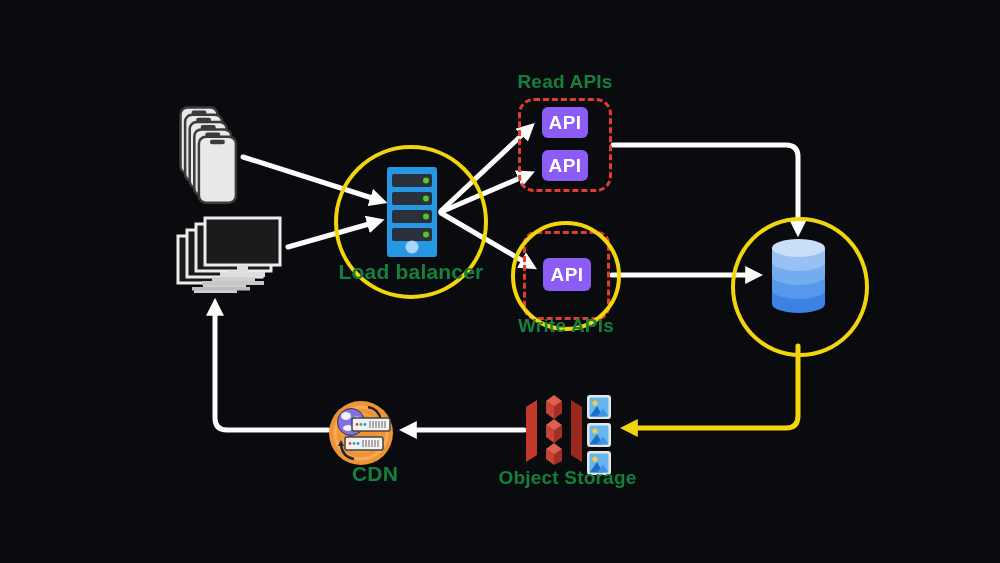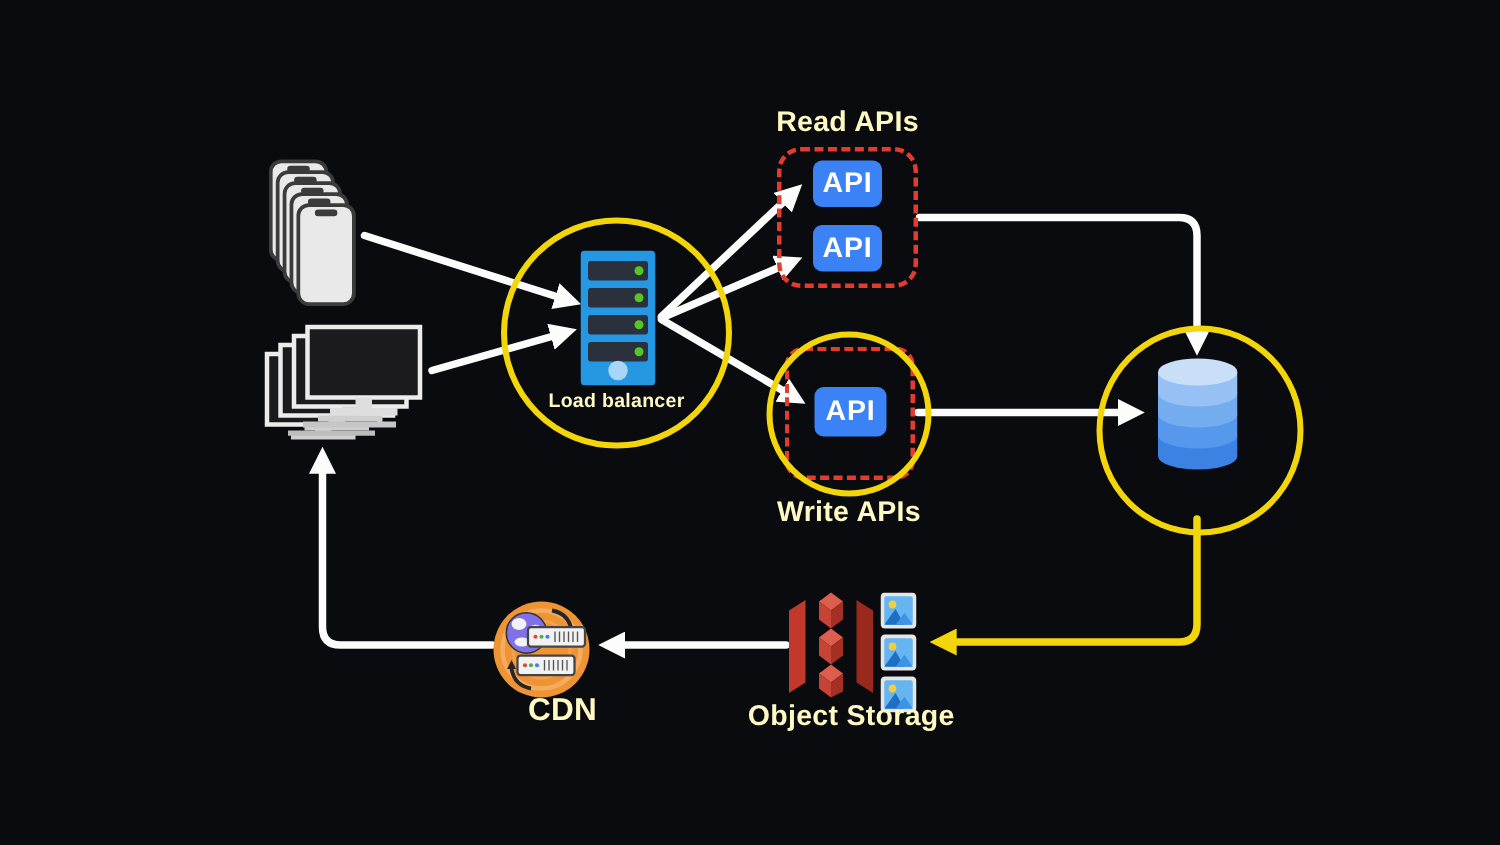--- a/index.html
+++ b/index.html
@@ -5,31 +5,31 @@
   html,body{margin:0;padding:0;background:#000;}
   #stage{
     position:relative;width:1000px;height:563px;overflow:hidden;
     background:#0a0b0e;
     font-family:"Liberation Sans",sans-serif;
   }
   #stage *{box-sizing:border-box;}
   .abs{position:absolute;}
   svg{display:block;}
   .label{
-    position:absolute;color:#fef9c3;font-weight:bold;text-align:center;
+    position:absolute;color:#15803d;font-weight:bold;text-align:center;
     letter-spacing:0.2px;line-height:1.1;
   }
   .ycircle{
     position:absolute;border:4px solid #f2d60b;border-radius:50%;
   }
   .dashedbox{
     position:absolute;border:3.5px dashed #e23c30;
   }
   .apichip{
-    position:absolute;background:#3b82f6;border-radius:6px;
+    position:absolute;background:#8b5cf6;border-radius:6px;
     display:flex;align-items:center;justify-content:center;
     color:#fff;font-weight:bold;font-size:19px;letter-spacing:0.5px;
     font-family:"Liberation Sans",sans-serif;
   }
 </style>
 </head>
 <body>
 
 <div id="stage">
 
@@ -102,31 +102,31 @@
       <rect x="5" y="61" width="40" height="13" rx="2" fill="#2a303c"></rect>
     </g>
     <g fill="#54c726">
       <circle cx="39" cy="13.5" r="3"></circle>
       <circle cx="39" cy="31.5" r="3"></circle>
       <circle cx="39" cy="49.5" r="3"></circle>
       <circle cx="39" cy="67.5" r="3"></circle>
     </g>
     <circle cx="25" cy="80" r="6.5" fill="#a7d6f6"></circle>
   </svg>
-  <div class="label" style="left:334px;top:260px;width:154px;font-size:13px">Load balancer</div>
+  <div class="label" style="left:334px;top:260px;width:154px;font-size:21px">Load balancer</div>
 
   <div class="label" style="left:510px;top:72px;width:110px;font-size:19px">Read APIs</div>
   <div class="dashedbox" style="left:518px;top:98px;width:94px;height:94px;border-radius:16px"></div>
   <div class="apichip" style="left:542px;top:107px;width:46px;height:31px">API</div>
   <div class="apichip" style="left:542px;top:150px;width:46px;height:31px">API</div>
 
   <div class="dashedbox" style="left:523px;top:231px;width:87px;height:89px;border-radius:13px"></div>
   <div class="ycircle" style="left:511px;top:221px;width:110px;height:110px"></div>
   <div class="apichip" style="left:543px;top:258px;width:48px;height:33px">API</div>
-  <div class="label" style="left:506px;top:332px;width:120px;font-size:19px">Write APIs</div>
+  <div class="label" style="left:506px;top:316px;width:120px;font-size:19px">Write APIs</div>
 
   <div class="ycircle" style="left:731px;top:217px;width:138px;height:140px"></div>
   <svg class="abs" style="left:772px;top:238px" width="53" height="76" viewBox="0 0 53 76">
     <ellipse cx="26.5" cy="66" rx="26.5" ry="9" fill="#3c82e2"></ellipse>
     <rect x="0" y="52" width="53" height="14" fill="#3c82e2"></rect>
     <ellipse cx="26.5" cy="52" rx="26.5" ry="9" fill="#5598ec"></ellipse>
     <rect x="0" y="38" width="53" height="14" fill="#5598ec"></rect>
     <ellipse cx="26.5" cy="38" rx="26.5" ry="9" fill="#74acf0"></ellipse>
     <rect x="0" y="24" width="53" height="14" fill="#74acf0"></rect>
     <ellipse cx="26.5" cy="24" rx="26.5" ry="9" fill="#97c1f4"></ellipse>

